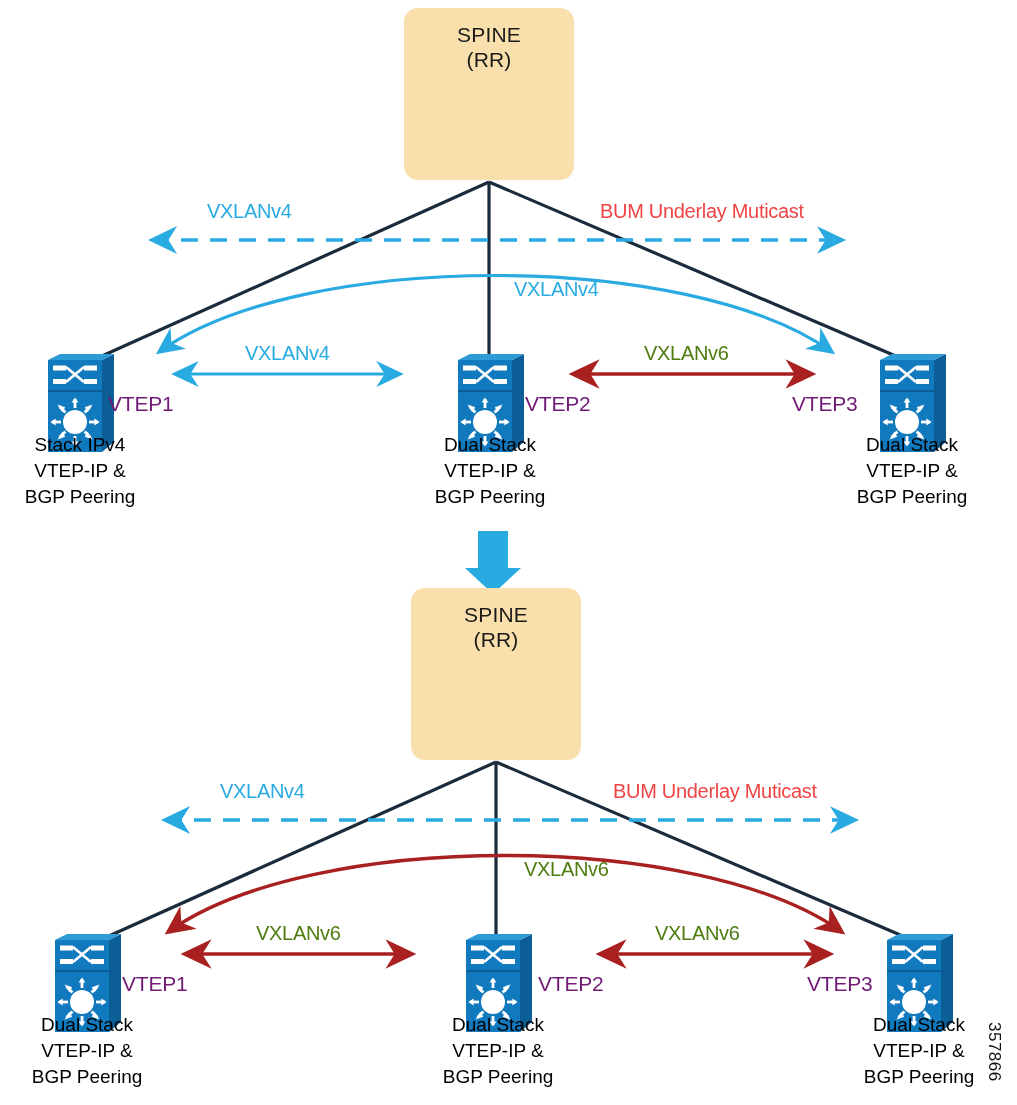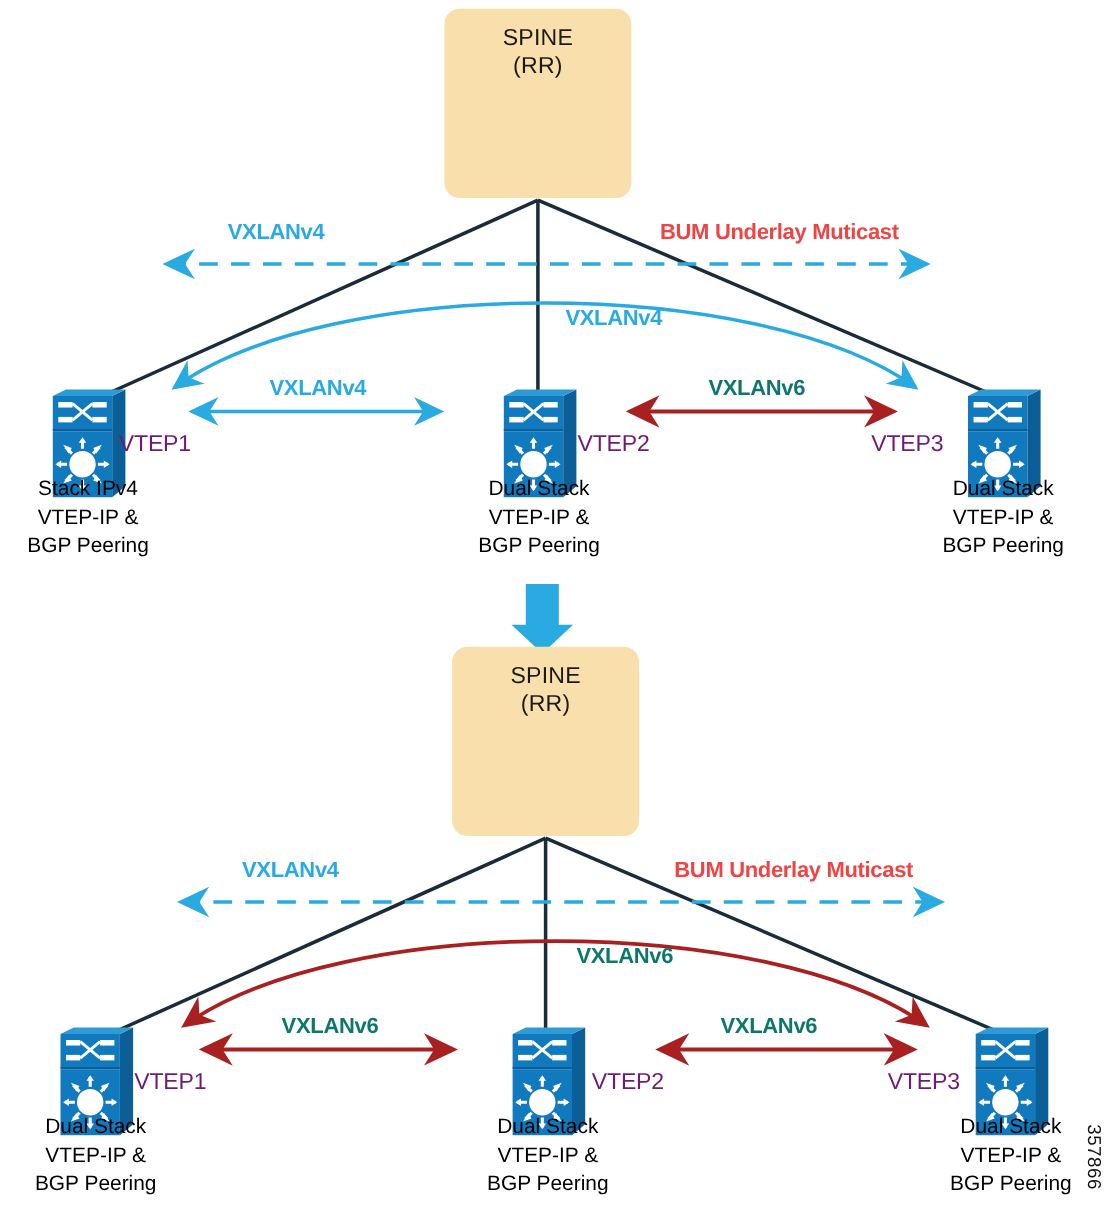--- a/index.html
+++ b/index.html
@@ -38,24 +38,23 @@
     line-height:26px;
     color:#000;
     text-align:center;
     white-space:nowrap;
   }
   .edge-label{
     position:absolute;
     font-size:20px;
     white-space:nowrap;
     letter-spacing:-.3px;
-    font-weight:bold;
   }
   .lbl-cyan{color:#29ABE2;}
-  .lbl-red{color:#0f766e;}
+  .lbl-red{color:#4d7c0f;}
   .lbl-dark{color:#ef4444;}
   .figno{
     position:absolute;
     font-size:17px;
     color:#111;
     transform:rotate(90deg);
     transform-origin:left top;
     letter-spacing:.5px;
   }
 </style>

